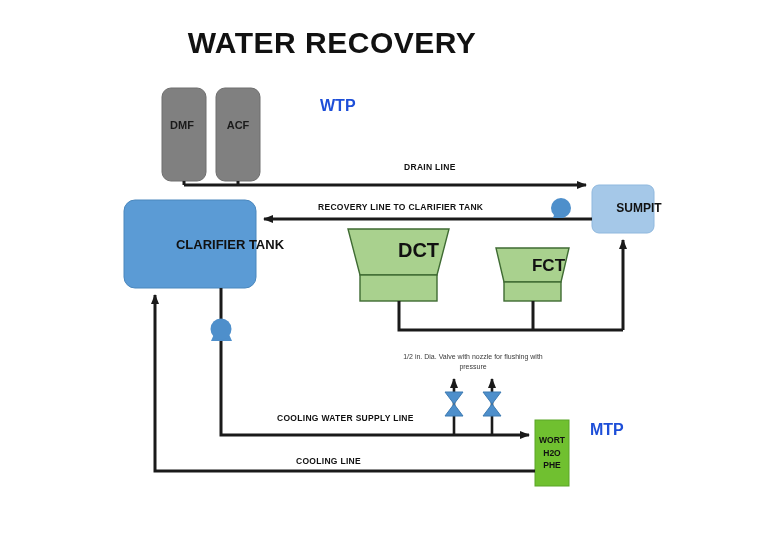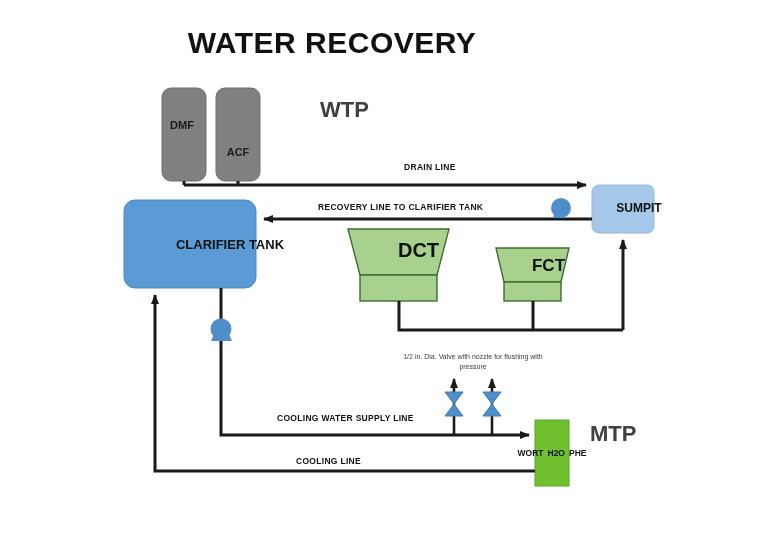--- a/index.html
+++ b/index.html
@@ -31,23 +31,23 @@
     top: 26px;
     width: 664px;
     text-align: center;
     font-size: 30px;
     font-weight: bold;
     color: #111111;
     letter-spacing: 0.5px;
   }
   .zone-label {
     position: absolute;
-    font-size: 22px;
+    font-size: 16px;
     font-weight: bold;
-    color: #404040;
+    color: #1d4ed8;
   }
   #zone-wtp { left: 320px; top: 97px; }
   #zone-mtp { left: 590px; top: 421px; }
 
   .vessel-label {
     position: absolute;
     font-size: 11px;
     font-weight: bold;
     color: #1a1a1a;
     text-align: center;
@@ -78,21 +78,21 @@
     line-height: 1.45;
     width: 150px;
   }
   .mtp-stack {
     position: absolute;
     left: 535px;
     top: 420px;
     width: 34px;
     height: 66px;
     display: flex;
-    flex-direction: row;
+    flex-direction: column;
     align-items: center;
     justify-content: center;
     gap: 4px;
     pointer-events: none;
   }
   .mtp-stack span {
     font-size: 8.5px;
     font-weight: bold;
     color: #111111;
     line-height: 1;
@@ -159,21 +159,21 @@
     </g>
     <g>
       <polygon points="483,392 501,392 483,416 501,416" fill="#4E8FCB" stroke="#3c7ab2" stroke-width="1"></polygon>
     </g>
   </svg>
 
   <div class="zone-label" id="zone-wtp">WTP</div>
   <div class="zone-label" id="zone-mtp">MTP</div>
 
   <div class="vessel-label" style="left:162px; top:119px; width:40px;">DMF</div>
-  <div class="vessel-label" style="left:216px; top:119px; width:44px;margin-top:27px;">ACF</div>
+  <div class="vessel-label" style="left:216px; top:119px; width:44px;">ACF</div>
 
   <div class="tank-label" style="left:592px; top:201px; width:62px; font-size:12px;">SUMPIT</div>
 
   <div class="tank-label" style="left:124px; top:237px; width:132px;padding-left:24px;">CLARIFIER TANK</div>
 
   <div class="tank-label" style="left:352px; top:239px; width:101px; font-size:20px;">DCT</div>
 
   <div class="tank-label" style="left:496px; top:256px; width:73px; font-size:17px;">FCT</div>
 
   <div class="mtp-stack">

